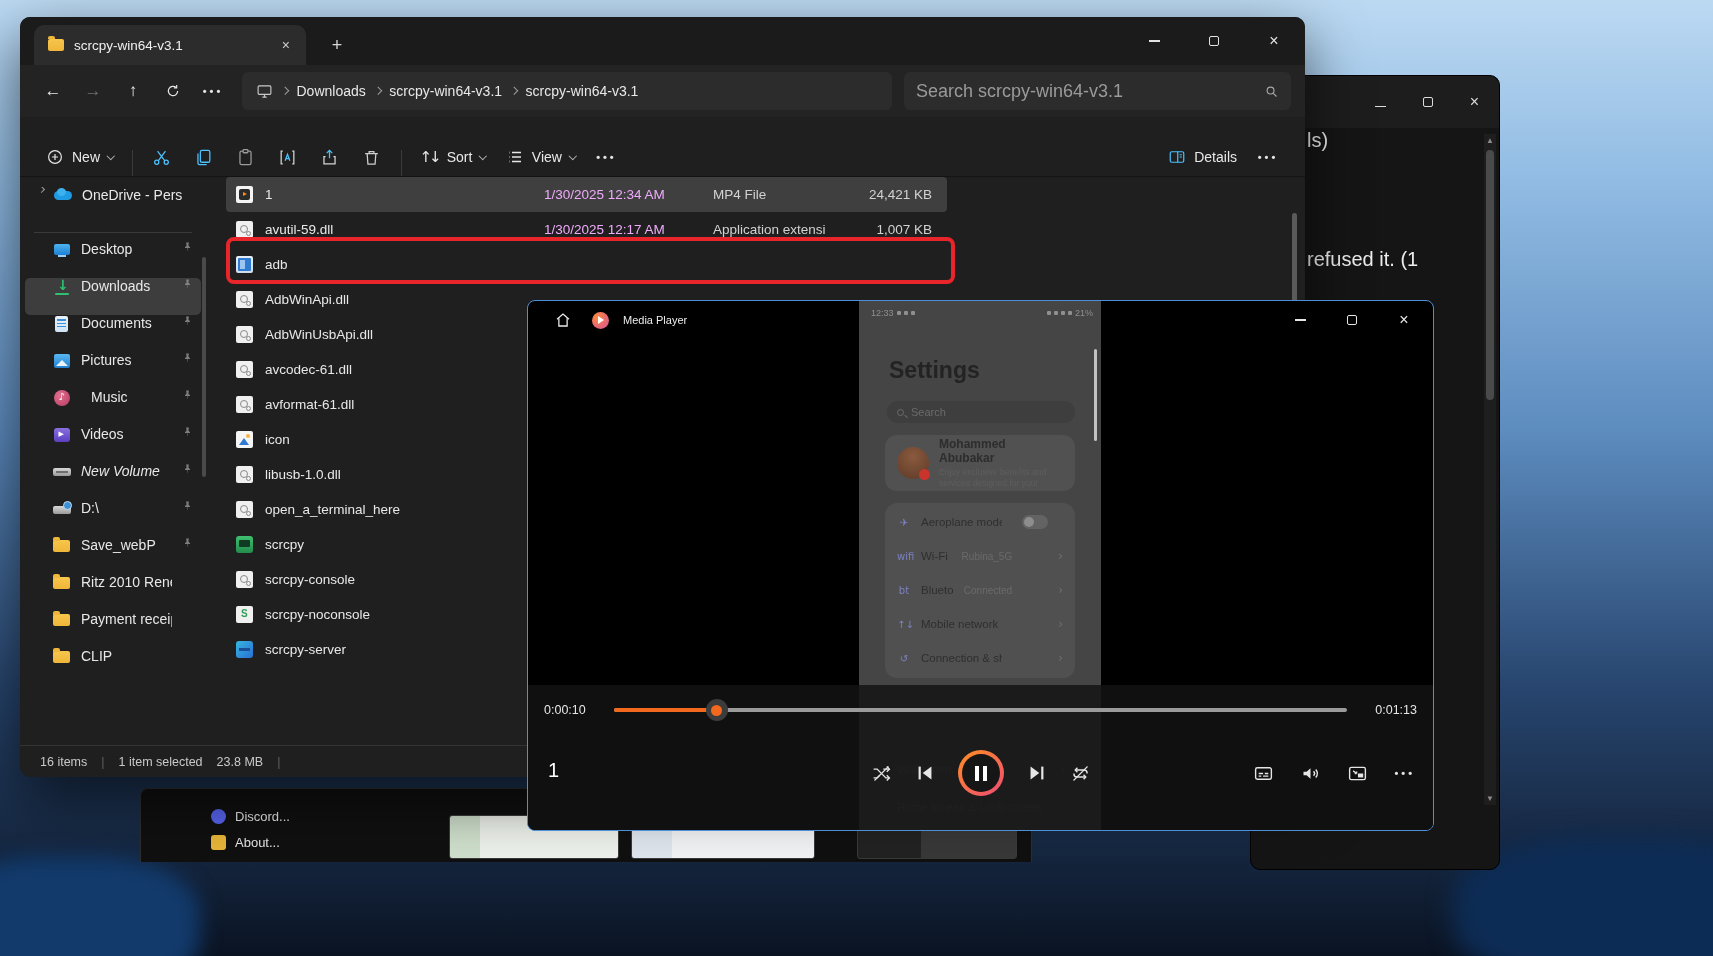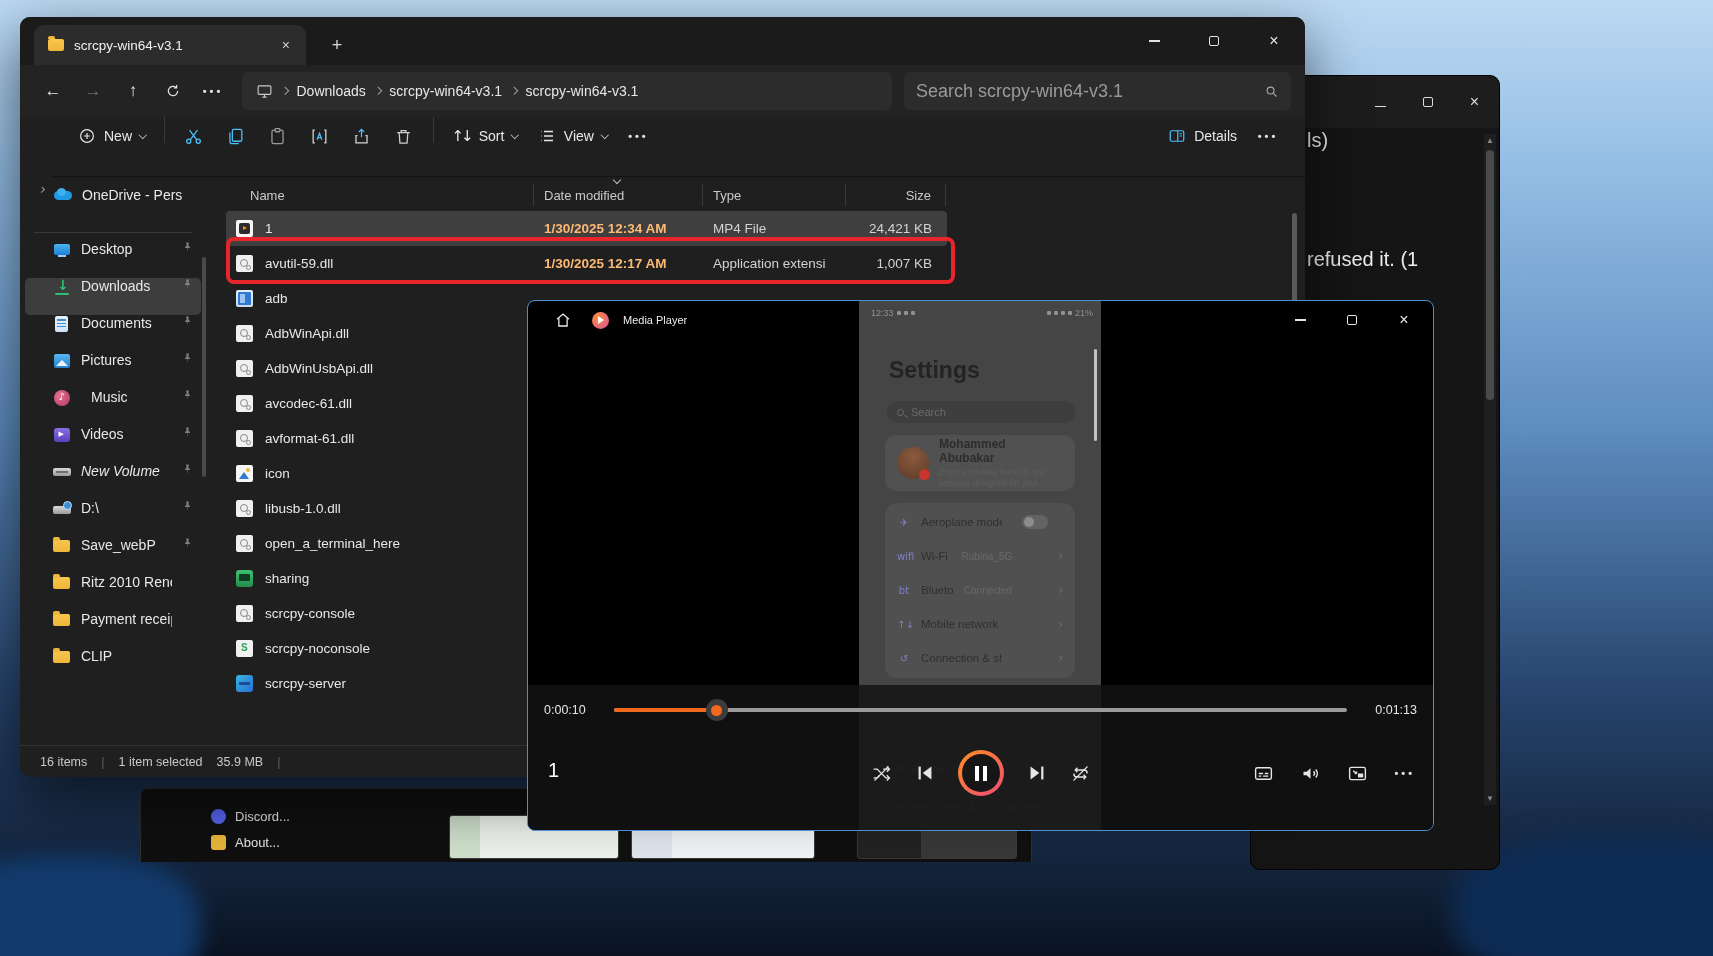--- a/index.html
+++ b/index.html
@@ -62,21 +62,21 @@
   .nav-row{height:52px;background:#232323;display:flex;align-items:center;padding:0 14px;flex:none;gap:2px;}
   .nav-btn{width:38px;height:36px;display:flex;align-items:center;justify-content:center;color:#e6e6e6;font-size:17px;border-radius:6px;flex:none;}
   .nav-btn.disabled{color:#6f6f6f;}
   .addr{margin-left:8px;width:650px;height:38px;background:#2c2c2c;border-radius:6px;display:flex;align-items:center;gap:9px;padding:0 14px;color:#e8e8e8;font-size:14px;flex:none;}
   .addr .cv{width:5.5px;height:5.5px;color:#9a9a9a;}
   .crumb{display:flex;align-items:center;gap:9px;}
   .search{margin-left:10px;flex:1;height:38px;background:#2c2c2c;border-radius:6px;display:flex;align-items:center;padding:0 12px;}
   .search input{flex:1;background:transparent;border:none;outline:none;color:#bdbdbd;font-size:18px;}
   .search input::placeholder{color:#9a9a9a;}
 
-  .cmd-row{height:60px;background:#1f1f1f;border-bottom:1px solid #141414;display:flex;align-items:flex-start;padding:0 16px;flex:none;margin-left:32px;}
+  .cmd-row{height:60px;background:#1f1f1f;border-bottom:1px solid #141414;display:flex;align-items:flex-end;padding:0 16px;flex:none;}
   .cmd-btn{display:flex;align-items:center;gap:8px;height:38px;padding:0 10px;border-radius:6px;color:#e8e8e8;font-size:14px;flex:none;}
   .cmd-ic{width:42px;height:38px;display:flex;align-items:center;justify-content:center;border-radius:6px;flex:none;}
   .cmd-sep{width:1px;height:26px;background:#3a3a3a;margin:0 8px;flex:none;}
   .cmd-btn .cv,.sortview .cv{width:5.5px;height:5.5px;color:#bdbdbd;margin-top:-2px;}
   .cmd-spacer{flex:1;}
   .updown{font-size:15px;color:#e8e8e8;letter-spacing:-3px;font-family:"DejaVu Sans",sans-serif;}
 
   .x-body{flex:1;display:flex;min-height:0;position:relative;}
   .sidebar{width:186px;flex:none;padding-top:10px;position:relative;}
   .side-row{height:37px;display:flex;gap:10px;padding:0 8px 0 14px;color:#e8e8e8;font-size:14px;margin:0 5px;border-radius:5px;white-space:nowrap;overflow:hidden;}
@@ -114,21 +114,21 @@
   .hc-name{width:308px;padding-left:24px;}
   .hc-date{width:169px;padding-left:10px;}
   .hc-type{width:143px;padding-left:10px;}
   .hc-size{width:100px;justify-content:flex-end;padding-right:14px;}
   .sort-ind{position:absolute;top:-7px;left:50%;margin-left:-4px;width:6px;height:6px;border-right:1.4px solid #bdbdbd;border-bottom:1.4px solid #bdbdbd;transform:rotate(45deg);}
   .group-row{display:flex;align-items:center;gap:10px;height:30px;color:#e8e8e8;font-size:13.5px;padding-left:6px;margin-top:2px;}
   .group-row .cv{width:6px;height:6px;color:#bdbdbd;}
   .frow{display:flex;align-items:center;height:35px;border-radius:4px;color:#e8e8e8;font-size:13.5px;width:721px;}
   .frow.selected{background:#3f3f3f;}
   .fc-name{width:308px;display:flex;align-items:center;gap:12px;padding-left:10px;overflow:hidden;white-space:nowrap;}
-  .fc-date{width:169px;padding-left:10px;color:#fdba74;white-space:nowrap;overflow:hidden;font-weight:bold;}
+  .fc-date{width:169px;padding-left:10px;color:#f0abfc;white-space:nowrap;overflow:hidden;}
   .fc-type{width:143px;padding-left:10px;color:#d2d2d2;white-space:nowrap;overflow:hidden;}
   .fc-size{width:100px;text-align:right;padding-right:14px;color:#d2d2d2;white-space:nowrap;}
   .fic{width:17px;height:17px;position:relative;flex:none;}
   .fic-video{background:#f5f5f5;border-radius:2px;}
   .fic-video::before{content:"";position:absolute;left:3px;top:3px;width:11px;height:11px;background:#2b2b2b;border-radius:2px;}
   .fic-video::after{content:"";position:absolute;left:7px;top:6px;border-left:4px solid #ff8a1e;border-top:2.5px solid transparent;border-bottom:2.5px solid transparent;}
   .fic-dll,.fic-batch,.fic-vbs{background:#f0f0f0;border-radius:2px;}
   .fic-dll::before,.fic-batch::before{content:"";position:absolute;left:4px;top:4px;width:6px;height:6px;border:1.6px solid #8a8a8a;border-radius:50%;}
   .fic-dll::after,.fic-batch::after{content:"";position:absolute;left:10px;top:10px;width:3px;height:3px;border:1.3px solid #8a8a8a;border-radius:50%;}
   .fic-vbs::after{content:"S";position:absolute;left:5px;top:2px;color:#2f9e59;font-size:10px;font-weight:700;}
@@ -497,35 +497,20 @@
             <span class="pin" style="visibility: hidden;">
               <svg width="11" height="11" viewBox="0 0 24 24" fill="#8f8f8f">
                 <path d="M9 3h6l-1 7 3.5 3.5V15h-5v6h-1v-6h-5v-1.5L10 10z"></path>
               </svg>
             </span>
           </div>
         <div class="side-scroll"></div>
       </div>
 
       <div class="list">
-        <div class="hdr">
-          <div class="hcell hc-name">
-              <span>Name</span>
-            </div>
-          <div class="hcell hc-date">
-            <span class="sort-ind"></span>
-            <span>Date modified</span>
-          </div>
-          <div class="hcell hc-type">
-              <span>Type</span>
-            </div>
-          <div class="hcell hc-size">
-              <span>Size</span>
-            </div>
-        </div>
         <div class="frow selected">
             <div class="fc-name">
               <span class="fic fic-video"></span>
               <span>1</span>
             </div>
             <div class="fc-date">1/30/2025 12:34 AM</div>
             <div class="fc-type">MP4 File</div>
             <div class="fc-size">24,421 KB</div>
           </div>
           <div class="frow">
@@ -605,21 +590,21 @@
               <span class="fic fic-batch"></span>
               <span>open_a_terminal_here</span>
             </div>
             <div class="fc-date"></div>
             <div class="fc-type"></div>
             <div class="fc-size"></div>
           </div>
           <div class="frow">
             <div class="fc-name">
               <span class="fic fic-scrcpy"></span>
-              <span>sharing</span>
+              <span>scrcpy</span>
             </div>
             <div class="fc-date"></div>
             <div class="fc-type"></div>
             <div class="fc-size"></div>
           </div>
           <div class="frow">
             <div class="fc-name">
               <span class="fic fic-batch"></span>
               <span>scrcpy-console</span>
             </div>
@@ -648,21 +633,21 @@
         <div class="x-scroll">
           <div class="thumbbar"></div>
         </div>
       </div>
     </div>
 
     <div class="status-row">
       <span>16 items</span>
       <span class="status-sep">|</span>
       <span>1 item selected</span>
-      <span>35.9 MB</span>
+      <span>23.8 MB</span>
       <span class="status-sep">|</span>
     </div>
   </div>
 
   <div id="annotation"></div>
 
   <div id="media">
 
     <div class="phone">
       <div class="p-status">

